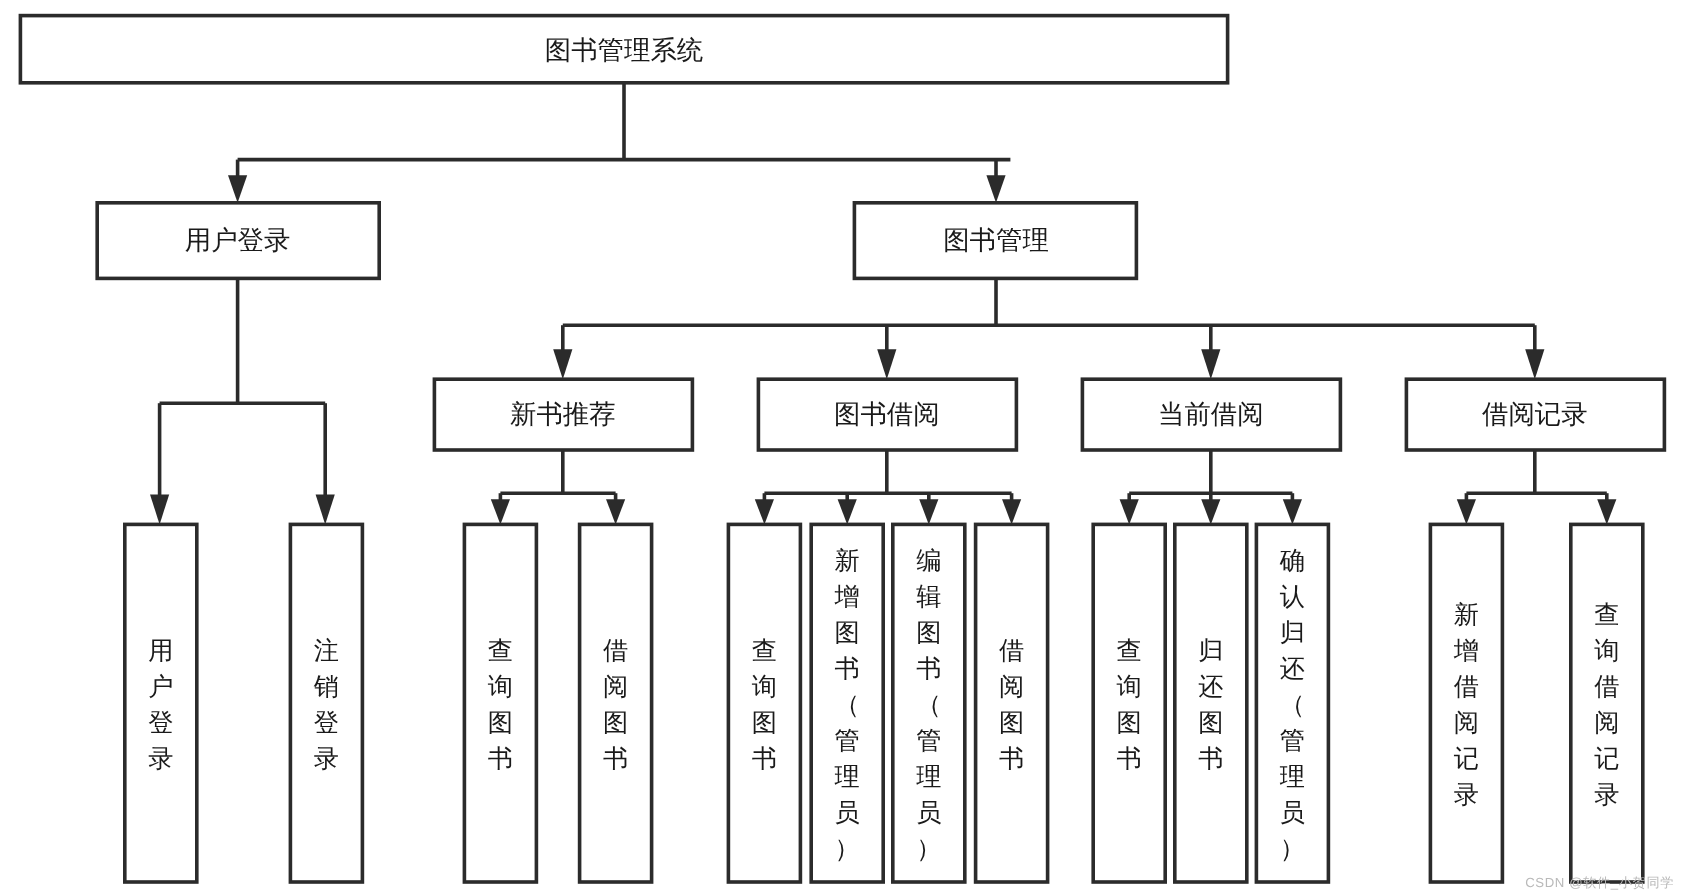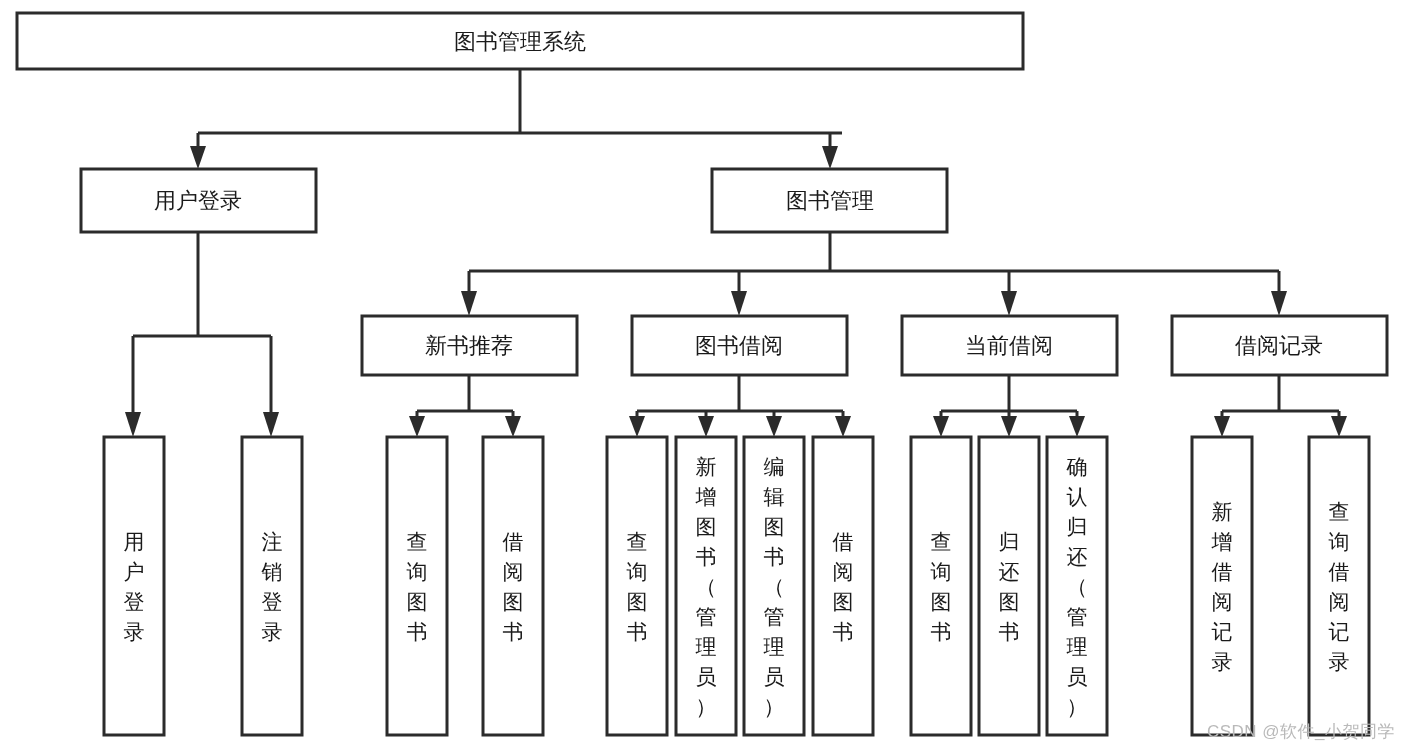--- a/index.html
+++ b/index.html
@@ -54,21 +54,21 @@
     font-family: "Liberation Sans", "DejaVu Sans", sans-serif;
     font-size: 21px;
     fill: #1a1a1a;
     text-anchor: middle;
   }
   .watermark-text {
     position: absolute;
     right: 10px;
     bottom: 4px;
     font-family: "Liberation Sans", "DejaVu Sans", sans-serif;
-    font-size: 17px;
+    font-size: 11px;
     color: #b9b9b9;
     white-space: nowrap;
     letter-spacing: 0.5px;
     pointer-events: none;
   }
 </style>
 </head>
 <body>
 
 <div id="diagram-root">

